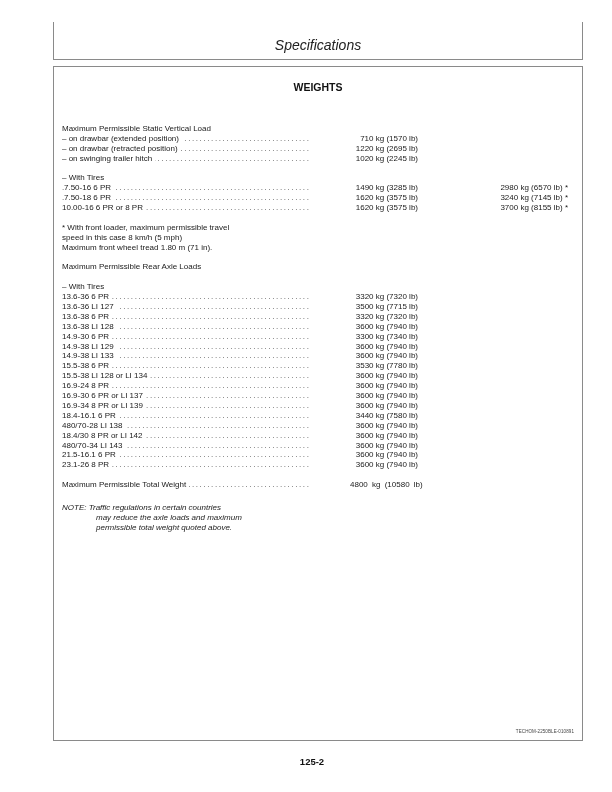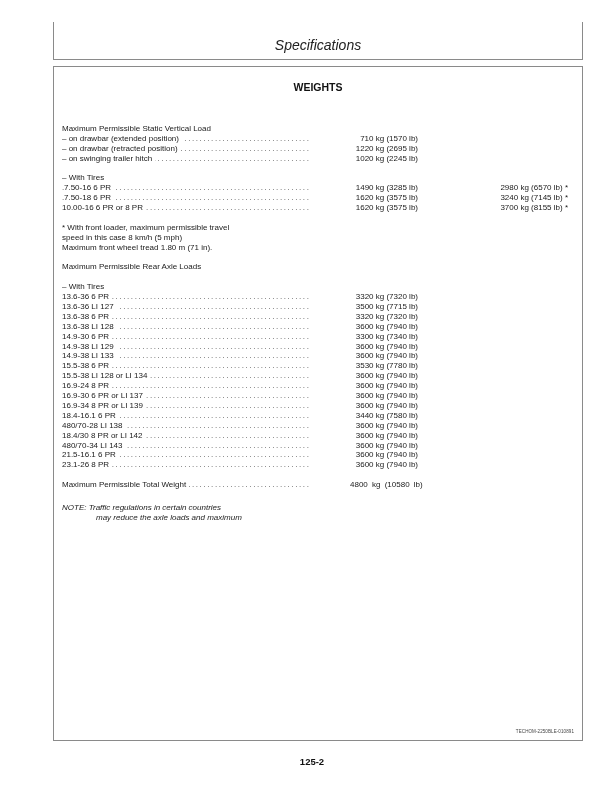--- a/index.html
+++ b/index.html
@@ -229,19 +229,20 @@
       <span class="value-total">4800 kg (10580 lb)</span>
     </div>
 
     <div class="gap"></div>
     <div class="gap" style="height:3px"></div>
 
     <div class="note">
       <span>NOTE:</span>
       <span>Traffic regulations in certain countries</span>
       <span class="l2">may reduce the axle loads and maximum</span>
+      <span class="l2">permissible total weight quoted above.</span>
     </div>
   </div>
 
   <div class="doc-id">TECHOM-2250BLE-010891</div>
 </div>
 
 <div class="page-number">125-2</div>
 
 </body></html>

